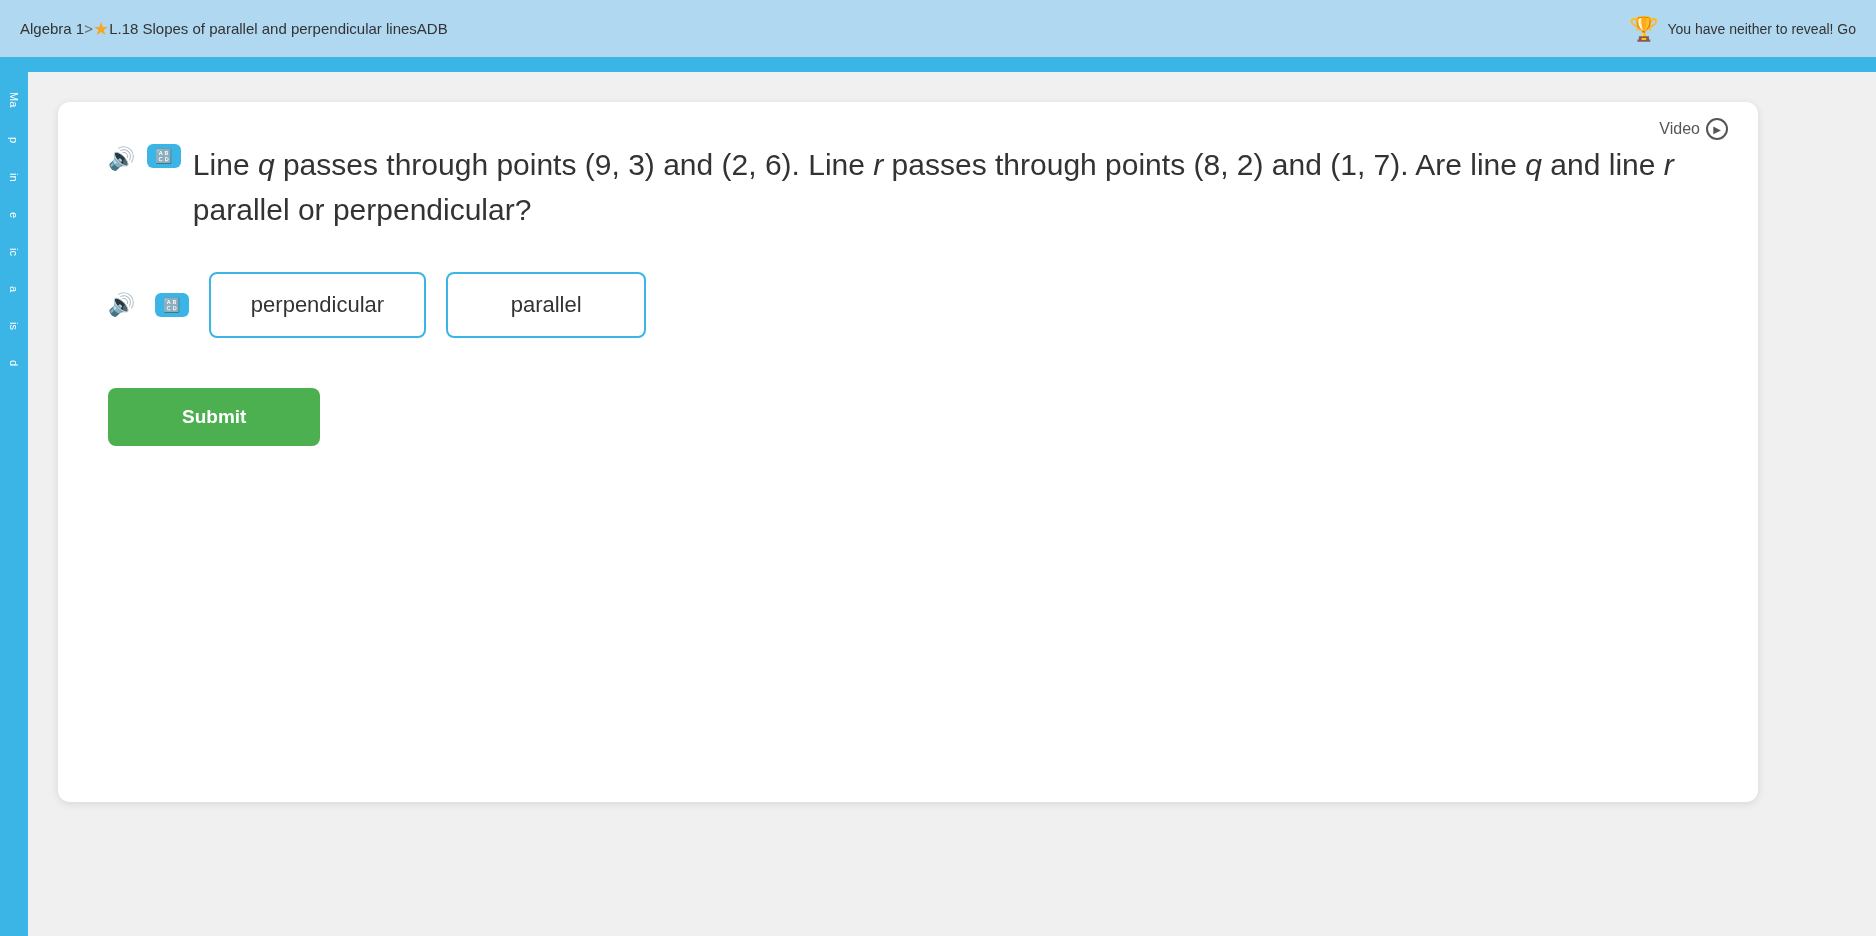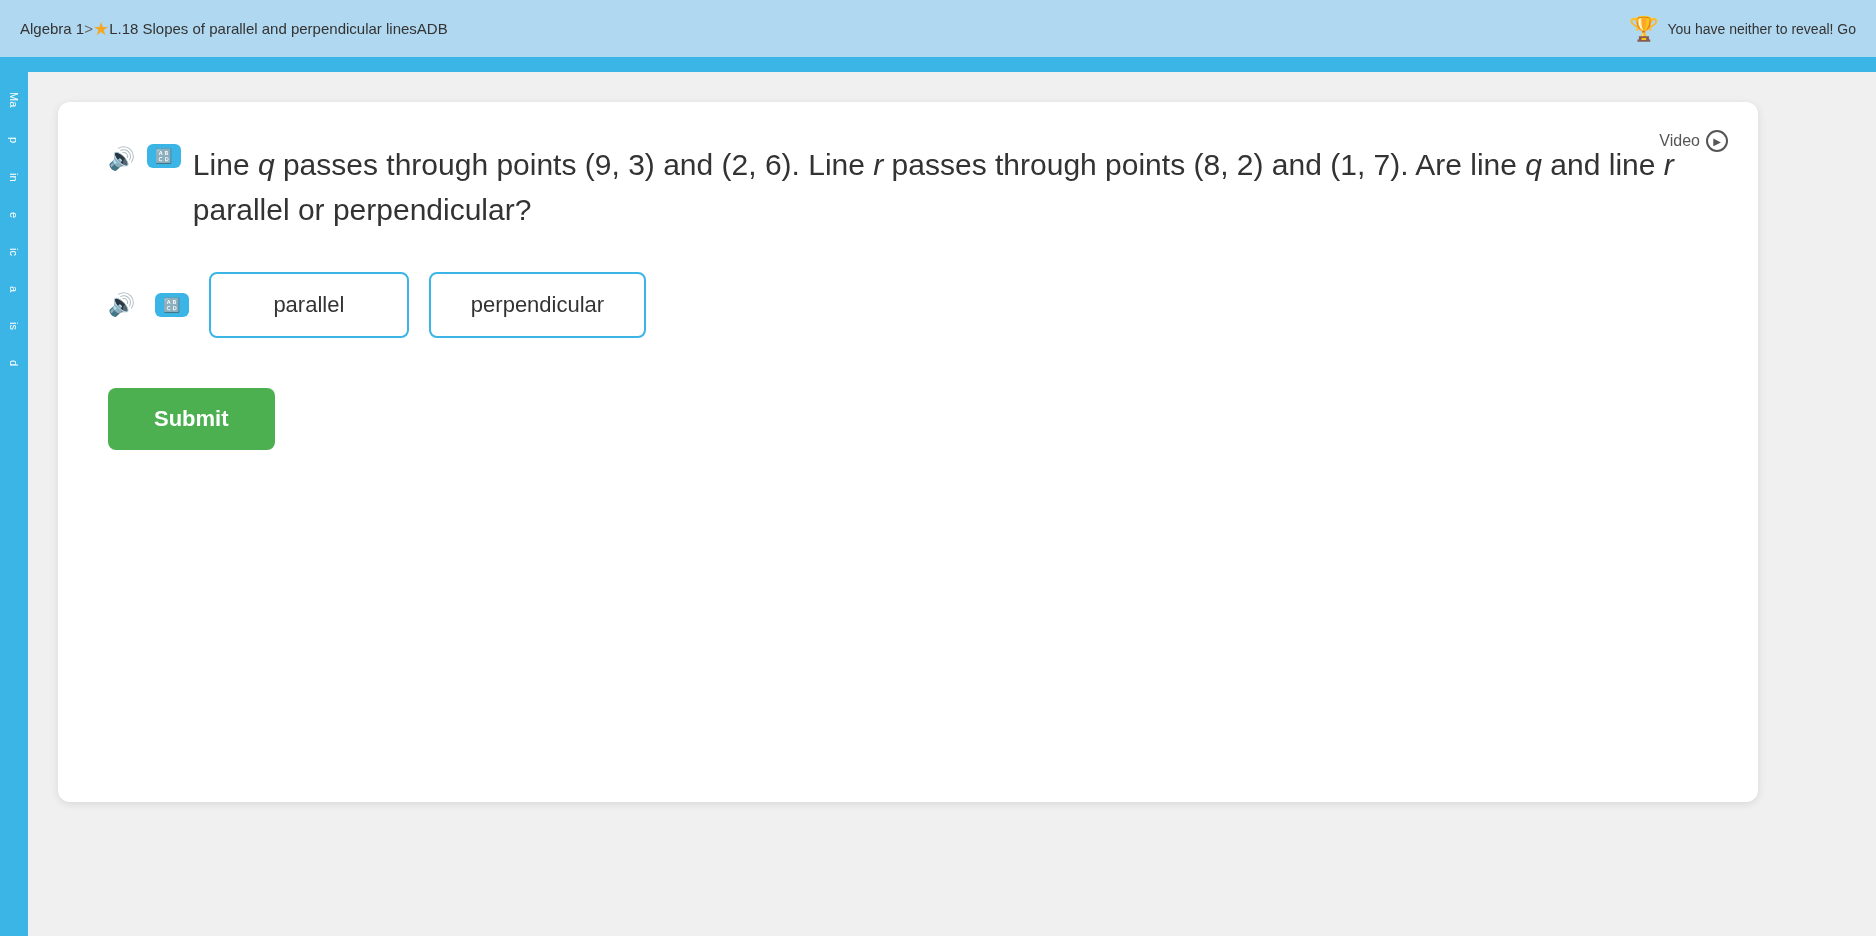--- a/index.html
+++ b/index.html
@@ -94,21 +94,21 @@
       border-radius: 12px;
       padding: 40px 50px;
       max-width: 1700px;
       min-height: 700px;
       position: relative;
       box-shadow: 0 2px 8px rgba(0,0,0,0.1);
     }
 
     .video-link {
       position: absolute;
-      top: 28px;
+      top: 16px;
       right: 30px;
       font-size: 16px;
       color: #555;
       display: flex;
       align-items: center;
       gap: 6px;
       cursor: pointer;
     }
 
     .play-circle {
@@ -193,22 +193,22 @@
       min-width: 200px;
       text-align: center;
       transition: background 0.2s;
     }
 
     .submit-btn {
       background: #4caf50;
       color: white;
       border: none;
       border-radius: 8px;
-      padding: 18px 46px;
-      font-size: 22px;
+      padding: 18px 74px;
+      font-size: 19px;
       font-weight: bold;
       cursor: pointer;
       transition: background 0.2s;
     }
   </style>
 </head>
 <body>
 
 <div class="top-bar">
   <div class="breadcrumb">
@@ -256,27 +256,27 @@
           Line <em>q</em> passes through points (9, 3) and (2, 6). Line <em>r</em> passes through points (8, 2) and (1, 7). Are line <em>q</em> and line <em>r</em> parallel or perpendicular?
         </p>
       </div>
 
       
       <div class="answers-row">
         <span class="answer-audio-btn">🔊</span>
         <button class="answer-translate-btn">🔠</button>
 
         <button class="answer-option">
+          <span>perpendicular</span>
+        </button>
+
+        <button class="answer-option">
           <span>parallel</span>
         </button>
 
-        <button class="answer-option">
-          <span>perpendicular</span>
-        </button>
-
       </div>
 
       
       <button class="submit-btn">Submit</button>
 
     </div>
   </div>
 </div>
 
 </body></html>

